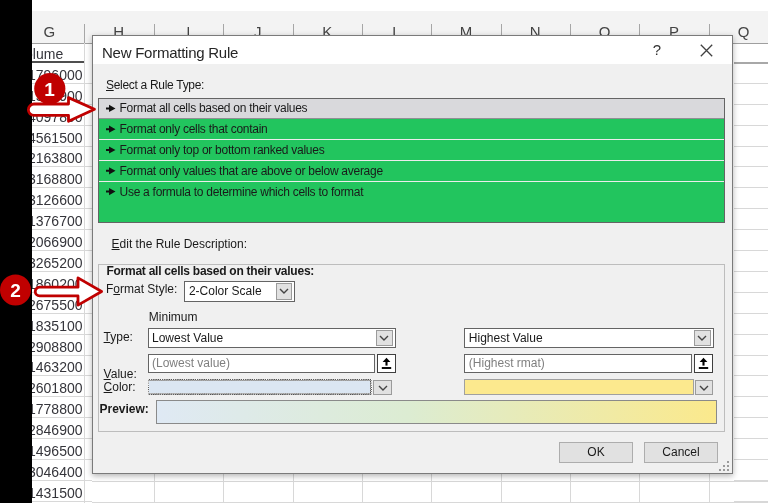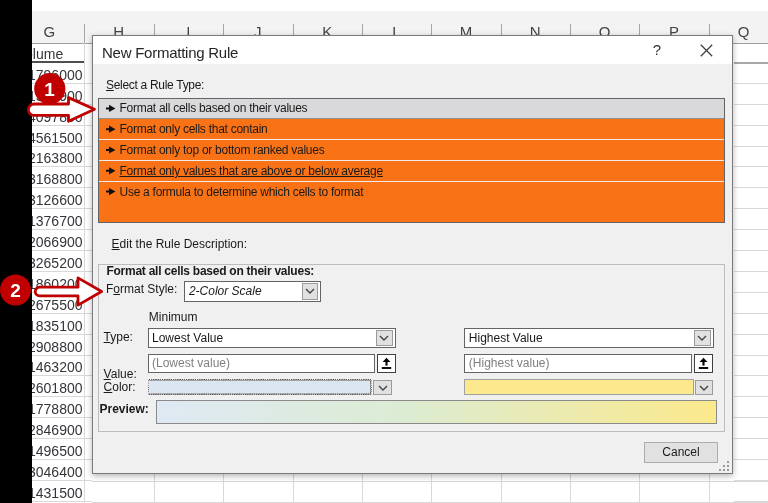--- a/index.html
+++ b/index.html
@@ -105,34 +105,34 @@
        border:1px solid #7a7a7a;box-sizing:border-box;z-index:10;box-shadow:0 2px 6px rgba(0,0,0,.3);
        font-size:12px;color:#1a1a1a;">
     <div class="abs" style="left:0;top:0;width:639px;height:28px;background:#fff;"></div>
     <div class="abs" style="left:9px;top:7.5px;font-size:15px;letter-spacing:-.25px;color:#262626;">New Formatting Rule</div>
     <div class="abs" style="left:554px;top:5px;width:20px;text-align:center;font-size:15px;color:#333;">?</div>
     <svg class="abs" style="left:606.5px;top:8.3px;" width="13" height="13" viewBox="0 0 13 13">
         <path d="M0.8 0.8 L12.2 12.2 M12.2 0.8 L0.8 12.2" stroke="#404040" stroke-width="1.3"></path>
       </svg>
     <div class="abs" style="left:13px;top:42px;letter-spacing:-.3px;"><u>S</u>elect a Rule Type:</div>
 
-    <div class="abs" style="left:5px;top:61.5px;width:627px;height:125.5px;background:#f97316;
+    <div class="abs" style="left:5px;top:61.5px;width:627px;height:125.5px;background:#22c55e;
          border:1px solid #646464;box-sizing:border-box;">
       <div class="lbi" style="background:#d9d9dc;border-bottom:1px solid #8f9094;"><span class="blt"></span>Format all cells based on their values</div>
       <div class="lbi" style="border-bottom:1px solid #ececec;"><span class="blt"></span>Format only cells that contain</div>
       <div class="lbi" style="border-bottom:1px solid #ececec;"><span class="blt"></span>Format only top or bottom ranked values</div>
-      <div class="lbi" style="border-bottom:1px solid #ececec;text-decoration:underline;"><span class="blt"></span>Format only values that are above or below average</div>
+      <div class="lbi" style="border-bottom:1px solid #ececec;"><span class="blt"></span>Format only values that are above or below average</div>
       <div class="lbi"><span class="blt"></span>Use a formula to determine which cells to format</div>
     </div>
     <div class="abs" style="left:4.6px;top:201px;margin-left:14px;"><u>E</u>dit the Rule Description:</div>
 
     <div class="abs" style="left:5px;top:228.3px;width:627px;height:167.3px;border:1px solid #bdbdbd;box-sizing:border-box;"></div>
     <div class="abs" style="left:13.4px;top:227.5px;font-weight:bold;letter-spacing:-.25px;">Format all cells based on their values:</div>
     <div class="abs" style="left:13px;top:246px;">F<u>o</u>rmat Style:</div>
-    <div class="combo" style="left:91.4px;top:244.7px;width:137px;height:21.5px;font-style:italic;">
+    <div class="combo" style="left:91.4px;top:244.7px;width:111px;height:21.5px;">
         <span class="ctext">2-Color Scale</span>
         <span class="cbtn">
           <svg width="10" height="6" viewBox="0 0 10 6">
             <path d="M1 1 L5 5 L9 1" fill="none" stroke="#444" stroke-width="1.4"></path>
           </svg>
         </span>
       </div>
     <div class="abs" style="left:55.8px;top:274.4px;">Minimum</div>
     <div class="abs" style="left:371.3px;top:274.4px;margin-top:23px;">Maximum</div>
     <div class="abs" style="left:10.6px;top:293.8px;"><u>T</u>ype:</div>
@@ -157,21 +157,21 @@
         <span style="color:#7f7f7f;">(Lowest value)</span>
       </div>
     <div class="vbtn" style="left:283.5px;top:318px;">
         <svg width="11" height="12" viewBox="0 0 11 12">
           <path d="M0.8 11 H10.2" stroke="#000" stroke-width="1.9"></path>
           <path d="M5.5 8.6 V3" stroke="#000" stroke-width="2.1"></path>
           <path d="M1.6 5 L5.5 0.8 L9.4 5 Z" fill="#000"></path>
         </svg>
       </div>
     <div class="vinput" style="left:371.3px;top:317.5px;width:227.7px;height:19.5px;">
-        <span style="color:#7f7f7f;">(Highest value)</span>
+        <span style="color:#7f7f7f;">(Highest rmat)</span>
       </div>
     <div class="vbtn" style="left:601px;top:318px;">
         <svg width="11" height="12" viewBox="0 0 11 12">
           <path d="M0.8 11 H10.2" stroke="#000" stroke-width="1.9"></path>
           <path d="M5.5 8.6 V3" stroke="#000" stroke-width="2.1"></path>
           <path d="M1.6 5 L5.5 0.8 L9.4 5 Z" fill="#000"></path>
         </svg>
       </div>
     <div class="abs" style="left:10.6px;top:343.8px;"><u>C</u>olor:</div>
     <div class="abs" style="left:54.5px;top:343px;width:224px;height:16px;box-sizing:border-box;padding:1.6px;background:repeating-conic-gradient(#4a4a4a 0 25%,#fff 0 50%) 0 0/2.2px 2.2px;">
@@ -184,20 +184,21 @@
       </div>
     <div class="abs" style="left:371.3px;top:343px;width:230px;height:16px;box-sizing:border-box;border:1px solid #a0a0a0;background:#fce98e;"></div>
       <div class="abs" style="left:601.5px;top:344px;width:18.3px;height:15px;background:#e1e1e1;border:1px solid #9b9b9b;box-sizing:border-box;display:flex;align-items:center;justify-content:center;">
         <svg width="10" height="6" viewBox="0 0 10 6">
           <path d="M1 1 L5 5 L9 1" fill="none" stroke="#444" stroke-width="1.4"></path>
         </svg>
       </div>
     <div class="abs" style="left:6.5px;top:366px;font-weight:bold;">Preview:</div>
     <div class="abs" style="left:62.5px;top:364.2px;width:561px;height:23.5px;box-sizing:border-box;border:1px solid #8a8a8a;
          background:linear-gradient(90deg,#dfe9f4,#dcecd2 45%,#fbe98c);"></div>
+    <div class="btn" style="left:466px;top:406px;">OK</div>
     <div class="btn" style="left:551px;top:406px;">Cancel</div>
     <svg class="abs" style="left:626px;top:425px;" width="11" height="11" viewBox="0 0 11 11">
       <g fill="#9a9a9a">
           <rect x="8" y="0" width="2" height="2"></rect>
           <rect x="8" y="4" width="2" height="2"></rect>
           <rect x="8" y="8" width="2" height="2"></rect>
           <rect x="4" y="4" width="2" height="2"></rect>
           <rect x="4" y="8" width="2" height="2"></rect>
           <rect x="0" y="8" width="2" height="2"></rect>
         </g>

